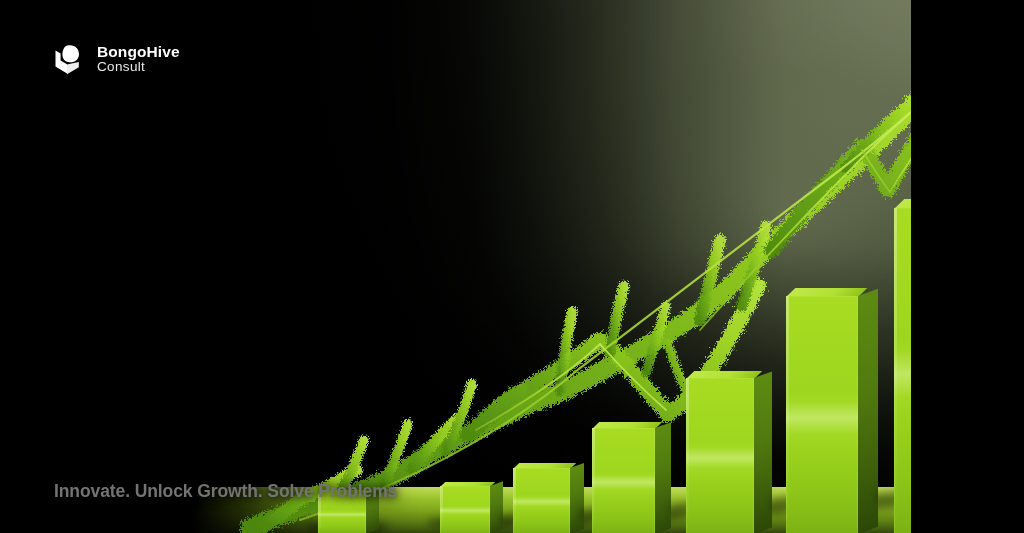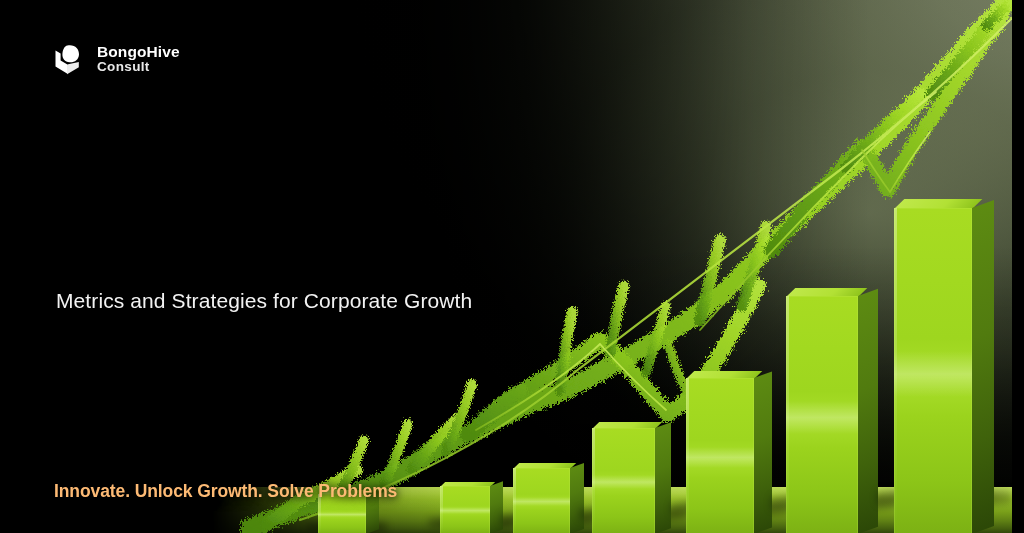--- a/index.html
+++ b/index.html
@@ -7,21 +7,21 @@
     margin: 0;
     padding: 0;
     background: #000;
   }
   body {
     font-family: "Liberation Sans", sans-serif;
   }
 
   #banner {
     position: relative;
-    width: 1012px;
+    width: 911px;
     height: 533px;
     overflow: hidden;
     background: #000;
     user-select: none;
   }
 
   
   .bg-base {
     position: absolute;
     inset: 0;
@@ -224,21 +224,21 @@
   }
   .logo-name {
     color: #ffffff;
     font-size: 15.5px;
     font-weight: bold;
     letter-spacing: 0.1px;
   }
   .logo-sub {
     color: #e9e9e9;
     font-size: 13.5px;
-    font-weight: bold;
+    font-weight: normal;
     letter-spacing: 0.35px;
   }
 
   .headline {
     position: absolute;
     left: 56px;
     top: 232px;
     color: #f5bb1a;
     font-size: 40px;
     font-weight: bold;
@@ -254,21 +254,21 @@
     font-size: 21px;
     font-weight: normal;
     letter-spacing: 0.1px;
     white-space: nowrap;
     text-shadow: 0 1px 5px rgba(0,0,0,0.7);
   }
   .tagline {
     position: absolute;
     left: 54px;
     top: 481px;
-    color: #fdba74;
+    color: #737373;
     font-size: 17.5px;
     font-weight: bold;
     letter-spacing: -0.1px;
     white-space: nowrap;
     text-shadow: 0 1px 7px rgba(0,0,0,0.92), 0 0 14px rgba(0,0,0,0.7);
     z-index: 6;
   }
 </style>
 </head>
 <body>
@@ -436,16 +436,15 @@
         <path d="M19 36.2 L30.8 29.2 L30.8 24.0 L19 26.6 Z" fill="#ffffff" opacity="0.93"></path>
         <path d="M19.4 7.4 C26.6 6.0 31.2 10.6 31.0 16.4 C30.8 21.6 26.4 24.6 21.6 24.2 C16.8 23.8 14.2 20.6 14.4 16.2 C14.6 11.6 16.4 8.0 19.4 7.4 Z" fill="#ffffff"></path>
       </svg>
     </span>
     <span class="logo-words">
       <span class="logo-name">BongoHive</span>
       <span class="logo-sub">Consult</span>
     </span>
   </div>
 
-  <div class="subhead">Metrics and Strategies for Corporate Growth</div>
   <div class="tagline">Innovate. Unlock Growth. Solve Problems</div>
 
 </div>
 
 </body></html>

